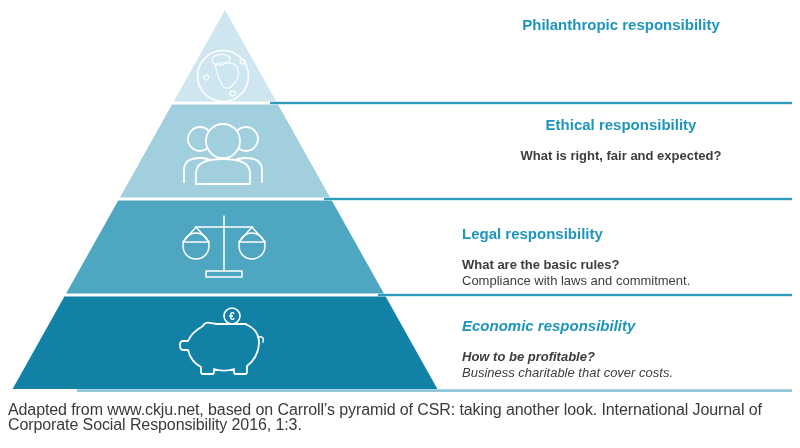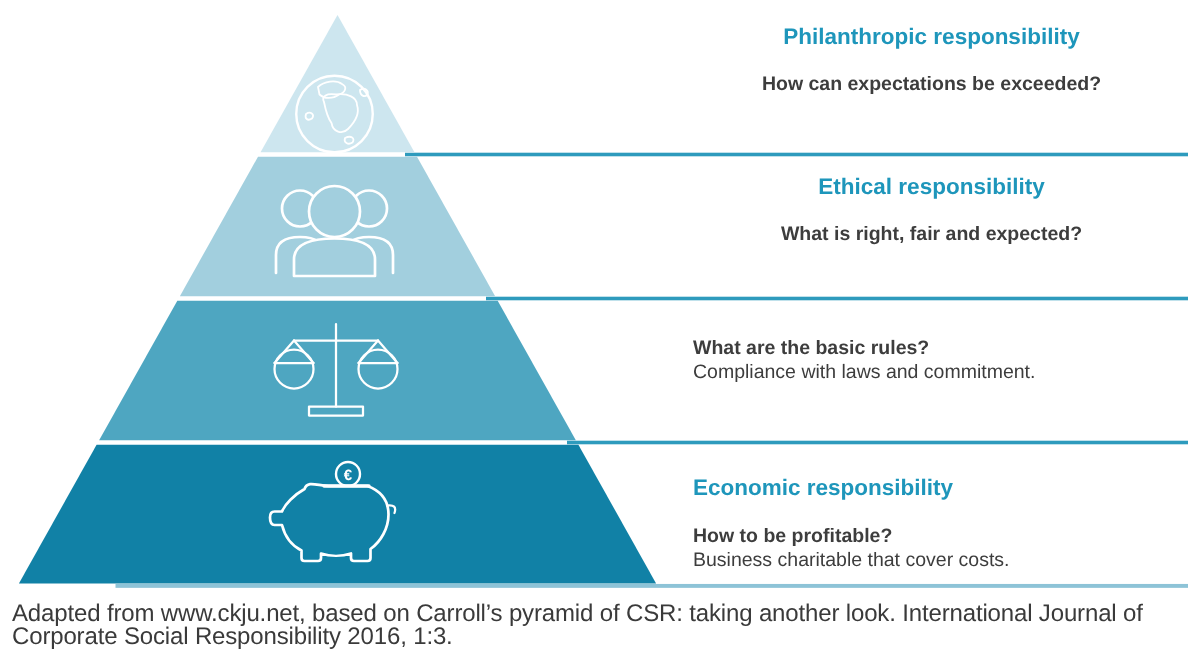--- a/index.html
+++ b/index.html
@@ -6,21 +6,21 @@
   .stage{
     position:relative;width:800px;height:448px;background:#ffffff;overflow:hidden;
     font-family:"Liberation Sans", sans-serif;
   }
   .pyr-svg{position:absolute;left:0;top:0;}
   .sections{position:absolute;left:0;top:0;width:800px;height:400px;}
   .section{position:absolute;left:462px;width:318px;}
   .section.s1{top:15px;text-align:center;}
   .section.s2{top:115px;text-align:center;}
   .section.s3{top:224px;}
-  .section.s4{top:316px;}
+  .section.s4{top:316px;font-style:italic;}
   .section h3{
     margin:0 0 13px 0;font-size:15px;font-weight:bold;color:#1e96bb;line-height:20px;
   }
   .section .q{
     margin:0;font-size:13px;font-weight:bold;color:#3d3d3d;line-height:16px;
   }
   .section .d{
     margin:0;font-size:13px;font-weight:normal;color:#3d3d3d;line-height:16px;max-width:300px;
   }
   .caption{
@@ -95,29 +95,29 @@
         Z" fill="#1181a6"></path>
       <path stroke-width="1.5" d="M258,337 q7,-1 5,5"></path>
       <line x1="216" y1="324" x2="246" y2="324" stroke-width="2.2"></line>
     </g>
   </svg>
 
   <div class="sections">
 
     <div class="section s1">
       <h3>Philanthropic responsibility</h3>
-      <p class="q">How can expectations be exceeded?</p>
     </div>
 
     <div class="section s2">
       <h3>Ethical responsibility</h3>
       <p class="q">What is right, fair and expected?</p>
     </div>
 
     <div class="section s3">
+      <h3>Legal responsibility</h3>
       <p class="q">What are the basic rules?</p>
       <p class="d">Compliance with laws and commitment.</p>
     </div>
 
     <div class="section s4">
       <h3>Economic responsibility</h3>
       <p class="q">How to be profitable?</p>
       <p class="d">Business charitable that cover costs.</p>
     </div>
 

